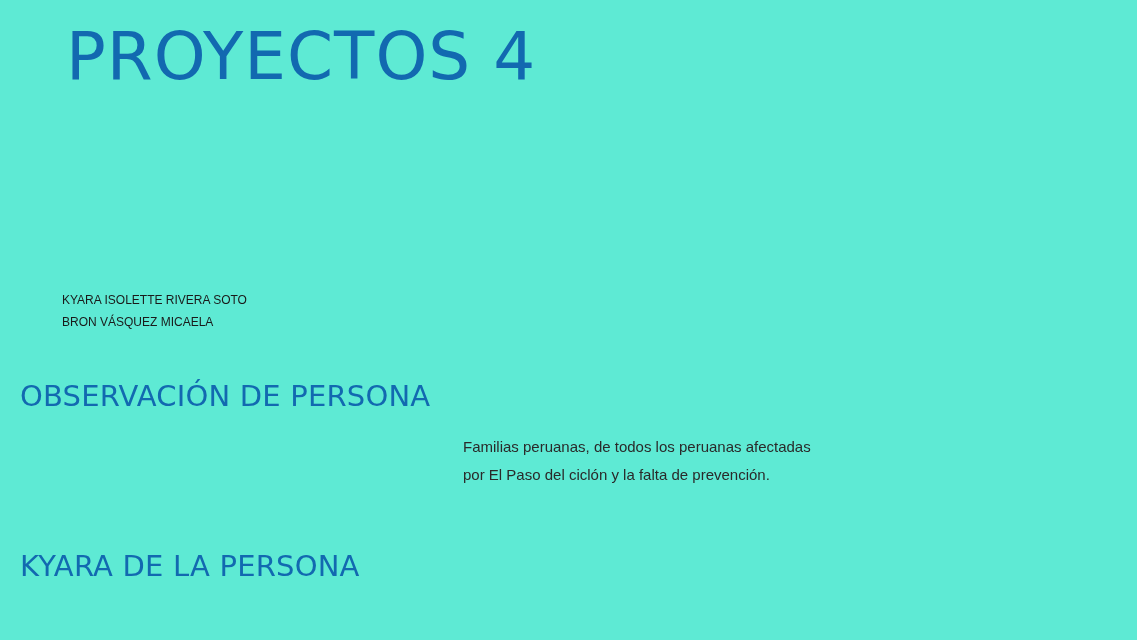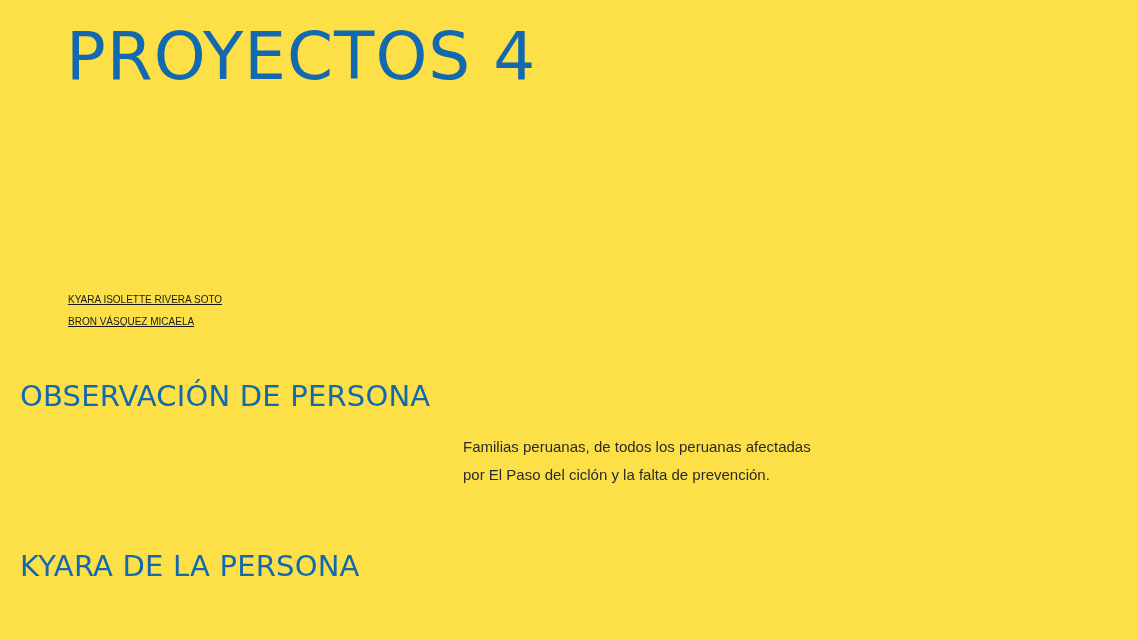--- a/index.html
+++ b/index.html
@@ -10,43 +10,42 @@
   body {
     width: 1137px;
     height: 640px;
     position: relative;
     font-family: "Liberation Sans", sans-serif;
     overflow: hidden;
   }
   .slide {
     position: absolute;
     inset: 0;
-    background: #fde047;
+    background: #5eead4;
   }
   .main-title {
     position: absolute;
     left: 66px;
     top: 22px;
     font-size: 66px;
     font-weight: 400;
     letter-spacing: 1px;
     color: #1269b0;
     font-family: "DejaVu Sans", sans-serif;
     line-height: 1.05;
     white-space: nowrap;
   }
   .authors {
     position: absolute;
-    left: 68px;
+    left: 62px;
     top: 289px;
-    font-size: 10px;
+    font-size: 12px;
     color: #1a1a1a;
     line-height: 22.3px;
     font-family: "Liberation Sans", sans-serif;
-    text-decoration: underline;
   }
   .authors div {
     white-space: nowrap;
   }
   .section-heading {
     position: absolute;
     color: #1269b0;
     font-size: 29px;
     font-weight: 400;
     font-family: "DejaVu Sans", sans-serif;

